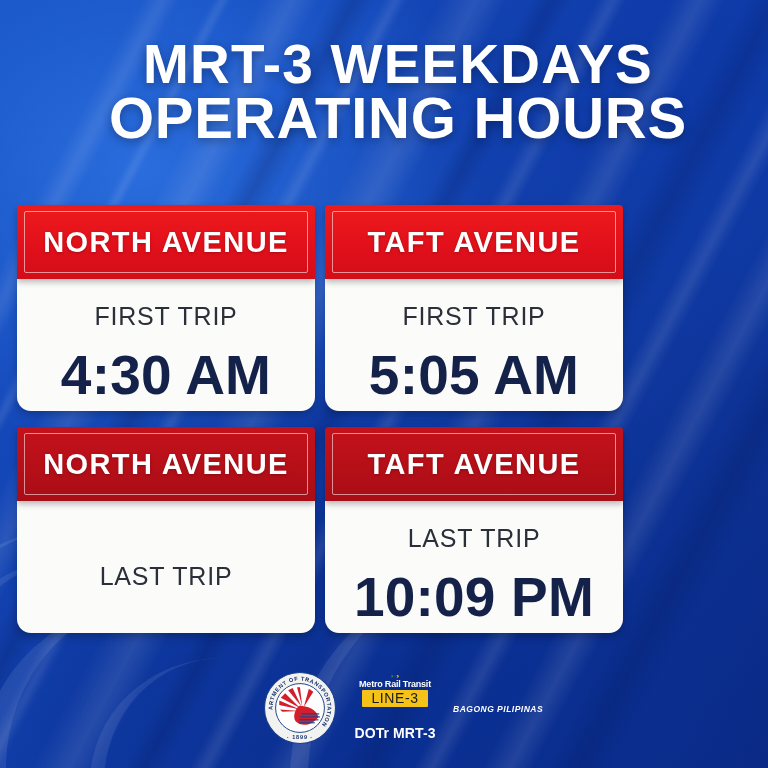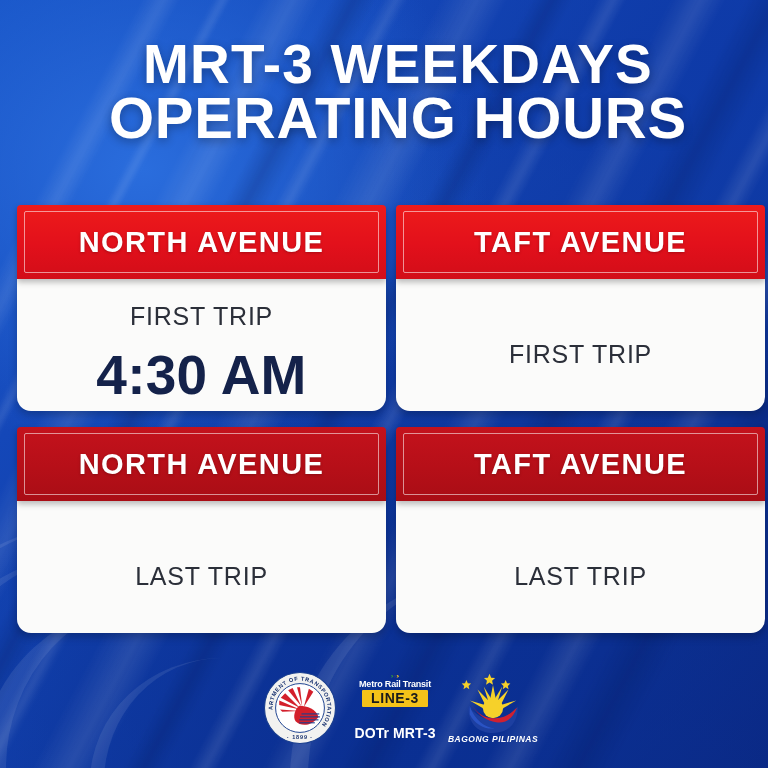--- a/index.html
+++ b/index.html
@@ -39,21 +39,21 @@
   
   .title{
     position:absolute;left:0;right:0;top:38px;text-align:center;
     color:#ffffff;font-weight:bold;letter-spacing:1.2px;line-height:0.95;
     text-shadow:0 3px 10px rgba(0,0,0,0.30);
     font-size:55px;
   }
   .title .l2{display:block;font-size:58px;letter-spacing:0.8px;}
   
   .grid{
-    position:absolute;left:17px;top:205px;width:748px;
+    position:absolute;left:17px;top:205px;width:606px;
     display:grid;grid-template-columns:1fr 1fr;grid-template-rows:auto auto;
     column-gap:10px;row-gap:16px;
   }
   .card{display:flex;flex-direction:column;}
   .card-head{
     position:relative;height:74px;border-radius:4px 4px 0 0;
     display:flex;align-items:center;justify-content:center;
     box-shadow:0 3px 6px rgba(0,0,0,0.28);
   }
   .card-head.bright{background:linear-gradient(180deg,#ee1b1b 0%,#e2101b 55%,#d20d18 100%);}
@@ -87,26 +87,26 @@
     display:flex;align-items:center;justify-content:center;gap:16px;
   }
   .logo{position:relative;}
   
   .dotr{width:74px;height:74px;}
   
   .mrt{width:84px;height:66px;display:flex;flex-direction:column;align-items:center;justify-content:space-between;}
   .mrt .chevrons{width:82px;height:24px;}
   .mrt .m-rail{color:#fff;font-size:9px;font-weight:bold;letter-spacing:-0.2px;margin-top:1px;white-space:nowrap;}
   .mrt .m-line{
-    background:#f4c219;color:#1b1b1b;font-weight:bold;font-size:14px;
+    background:#f4c219;color:#1b1b1b;font-weight:normal;font-size:14px;
     letter-spacing:0.6px;padding:0px 9px;margin-top:1px;border-radius:1px;line-height:1.25;
   }
   .mrt .m-dotr{color:#fff;font-weight:bold;font-size:14px;letter-spacing:0.1px;margin-top:18px;white-space:nowrap;}
   
-  .bp{width:80px;height:74px;display:flex;flex-direction:column;align-items:center;}
+  .bp{width:80px;height:74px;display:flex;flex-direction:row;align-items:center;}
   .bp svg{display:block;}
   .bp .bp-text{
     color:#fff;font-weight:bold;font-size:8.5px;letter-spacing:0.5px;
     font-style:italic;margin-top:1px;white-space:nowrap;
   }
 </style>
 </head>
 <body>
 
 <div id="poster">
@@ -151,38 +151,40 @@
         <span class="trip-time">4:30 AM</span>
       </div>
     </div>
 
     <div class="card">
       <div class="card-head bright">
         <span class="station">TAFT AVENUE</span>
       </div>
       <div class="card-body">
         <span class="trip-label">FIRST TRIP</span>
+        <span class="trip-time">5:05 AM</span>
       </div>
     </div>
 
     <div class="card">
       <div class="card-head deep">
         <span class="station">NORTH AVENUE</span>
       </div>
       <div class="card-body">
         <span class="trip-label">LAST TRIP</span>
       </div>
     </div>
 
     <div class="card">
       <div class="card-head deep">
         <span class="station">TAFT AVENUE</span>
       </div>
       <div class="card-body">
         <span class="trip-label">LAST TRIP</span>
+        <span class="trip-time">10:09 PM</span>
       </div>
     </div>
 
   </div>
 
   <div class="footer">
 
     <div class="logo dotr">
       <svg viewBox="0 0 100 100" width="74" height="74">
         <defs>

